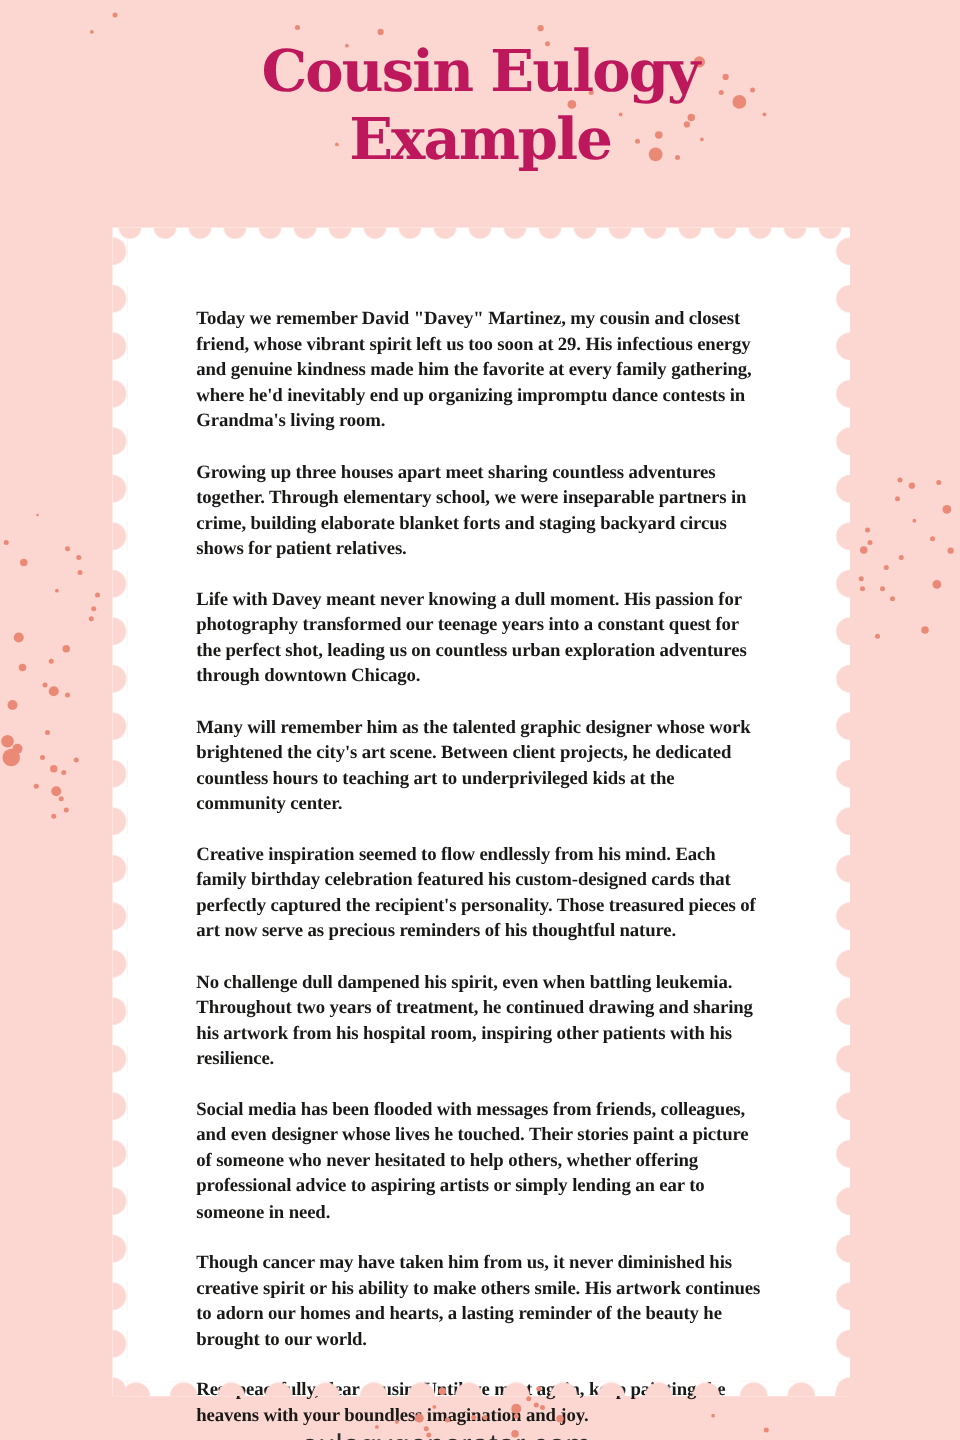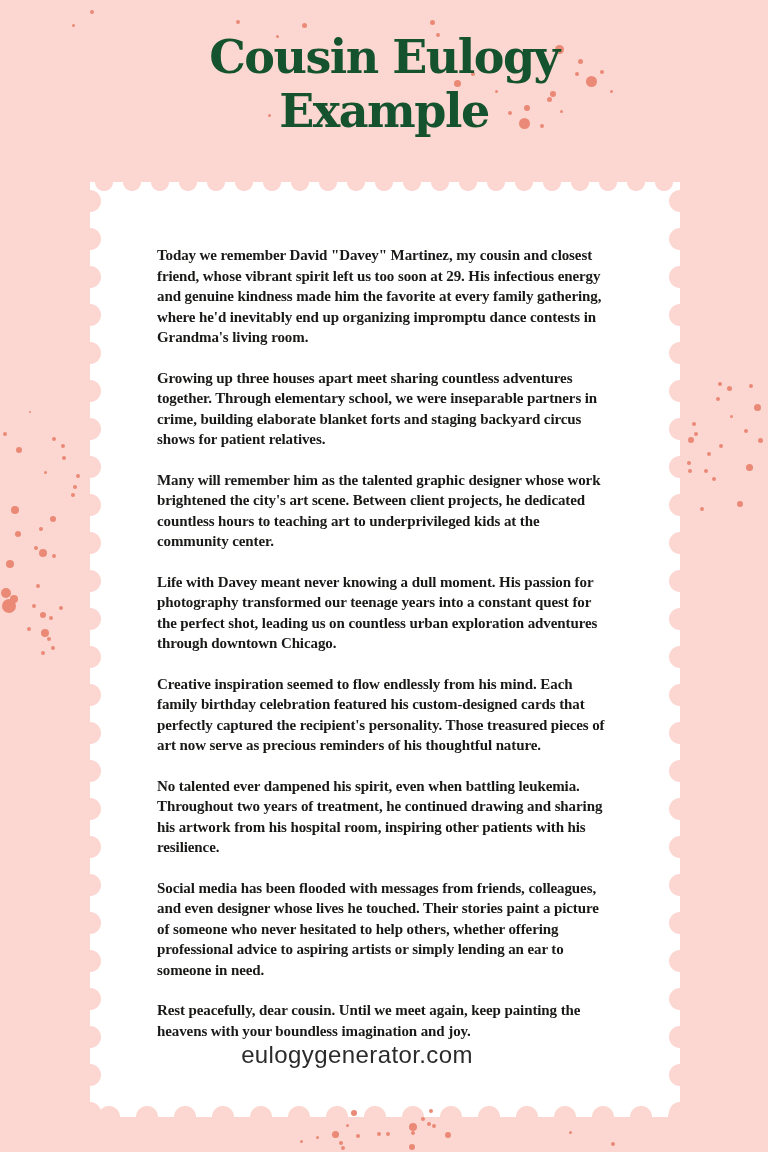--- a/index.html
+++ b/index.html
@@ -24,21 +24,21 @@
   
   .title{
     position:absolute;
     top:30px;left:0;right:0;
     text-align:center;
     font-family:"DejaVu Serif", serif;
     font-weight:bold;
     font-size:46px;
     line-height:54px;
     letter-spacing:-1.5px;
-    color:#14532d;
+    color:#be185d;
     z-index:3;
   }
   .title-line{display:block;}
   
   .stamp-card{
     position:absolute;
     left:90px;top:182px;
     width:590px;height:935px;
     background:var(--card);
     display:flex;
@@ -116,25 +116,26 @@
 
   <div class="stamp-card">
     <div class="perf perf-top"></div>
     <div class="perf perf-bottom"></div>
     <div class="perf perf-left"></div>
     <div class="perf perf-right"></div>
 
     <div class="card-body">
       <p>Today we remember David "Davey" Martinez, my cousin and closest friend, whose vibrant spirit left us too soon at 29. His infectious energy and genuine kindness made him the favorite at every family gathering, where he'd inevitably end up organizing impromptu dance contests in Grandma's living room.</p>
       <p>Growing up three houses apart meet sharing countless adventures together. Through elementary school, we were inseparable partners in crime, building elaborate blanket forts and staging backyard circus shows for patient relatives.</p>
+      <p>Life with Davey meant never knowing a dull moment. His passion for photography transformed our teenage years into a constant quest for the perfect shot, leading us on countless urban exploration adventures through downtown Chicago.</p>
       <p>Many will remember him as the talented graphic designer whose work brightened the city's art scene. Between client projects, he dedicated countless hours to teaching art to underprivileged kids at the community center.</p>
-      <p>Life with Davey meant never knowing a dull moment. His passion for photography transformed our teenage years into a constant quest for the perfect shot, leading us on countless urban exploration adventures through downtown Chicago.</p>
       <p>Creative inspiration seemed to flow endlessly from his mind. Each family birthday celebration featured his custom-designed cards that perfectly captured the recipient's personality. Those treasured pieces of art now serve as precious reminders of his thoughtful nature.</p>
-      <p>No talented ever dampened his spirit, even when battling leukemia. Throughout two years of treatment, he continued drawing and sharing his artwork from his hospital room, inspiring other patients with his resilience.</p>
+      <p>No challenge dull dampened his spirit, even when battling leukemia. Throughout two years of treatment, he continued drawing and sharing his artwork from his hospital room, inspiring other patients with his resilience.</p>
       <p>Social media has been flooded with messages from friends, colleagues, and even designer whose lives he touched. Their stories paint a picture of someone who never hesitated to help others, whether offering professional advice to aspiring artists or simply lending an ear to someone in need.</p>
+      <p>Though cancer may have taken him from us, it never diminished his creative spirit or his ability to make others smile. His artwork continues to adorn our homes and hearts, a lasting reminder of the beauty he brought to our world.</p>
       <p>Rest peacefully, dear cousin. Until we meet again, keep painting the heavens with your boundless imagination and joy.</p>
     </div>
 
     <div class="card-footer">eulogygenerator.com</div>
   </div>
 
   <div id="splatters" class="splatters">
       <div class="splat" style="left: 90px; top: 10px; width: 4px; height: 4px;"></div>
       <div class="splat" style="left: 72px; top: 24px; width: 3px; height: 3px;"></div>
       <div class="splat" style="left: 236px; top: 20px; width: 4px; height: 4px;"></div>

